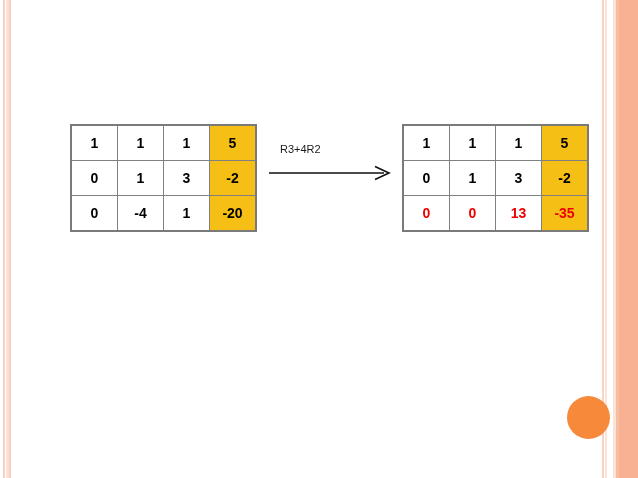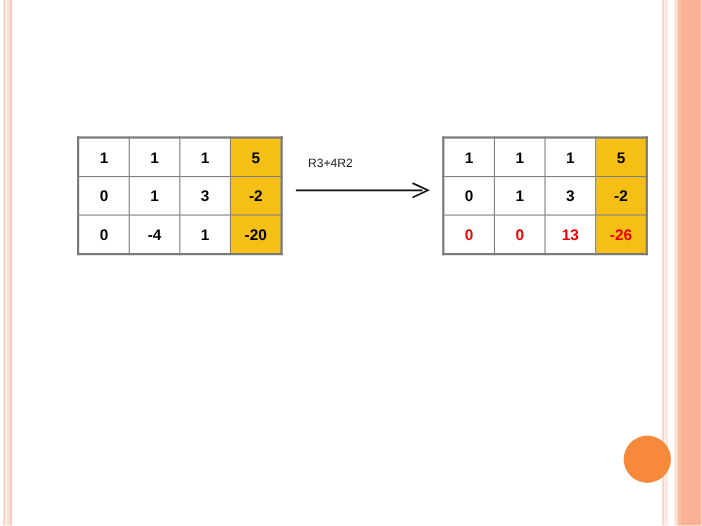--- a/index.html
+++ b/index.html
@@ -145,18 +145,18 @@
         <tr>
           <td>0</td>
           <td>1</td>
           <td>3</td>
           <td class="cell-gold">-2</td>
         </tr>
         <tr>
           <td class="cell-red">0</td>
           <td class="cell-red">0</td>
           <td class="cell-red">13</td>
-          <td class="cell-gold cell-red">-26</td>
+          <td class="cell-gold cell-red">-35</td>
         </tr>
       </tbody>
   </table>
 
 </div>
 
 </body></html>

